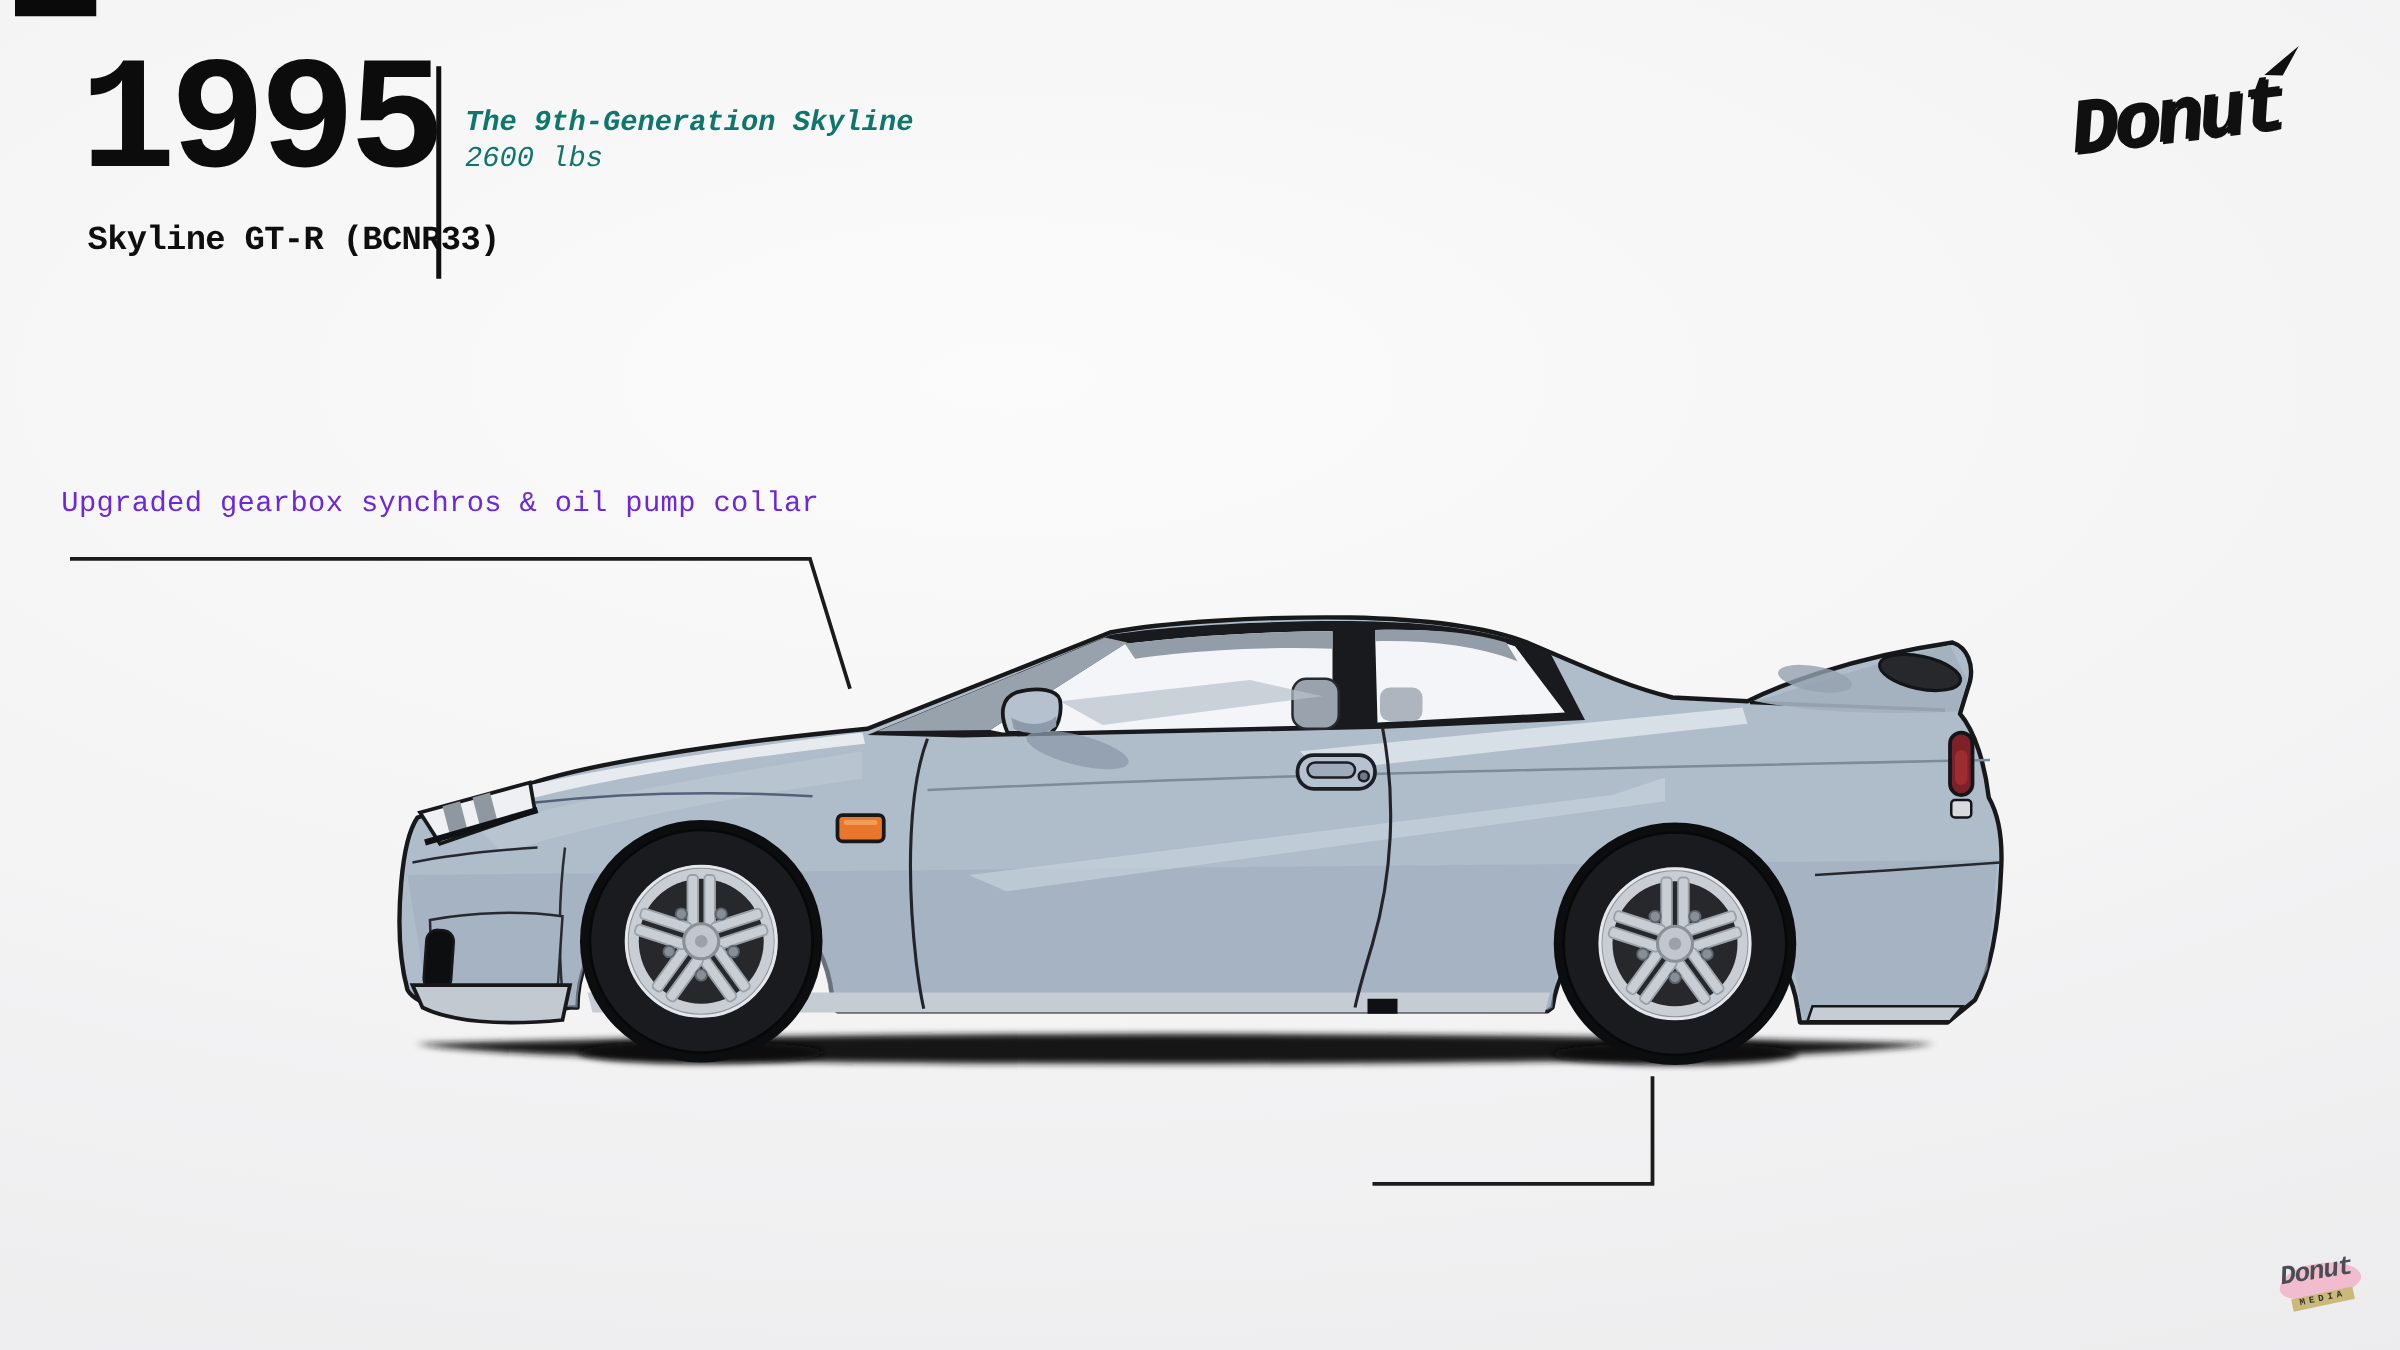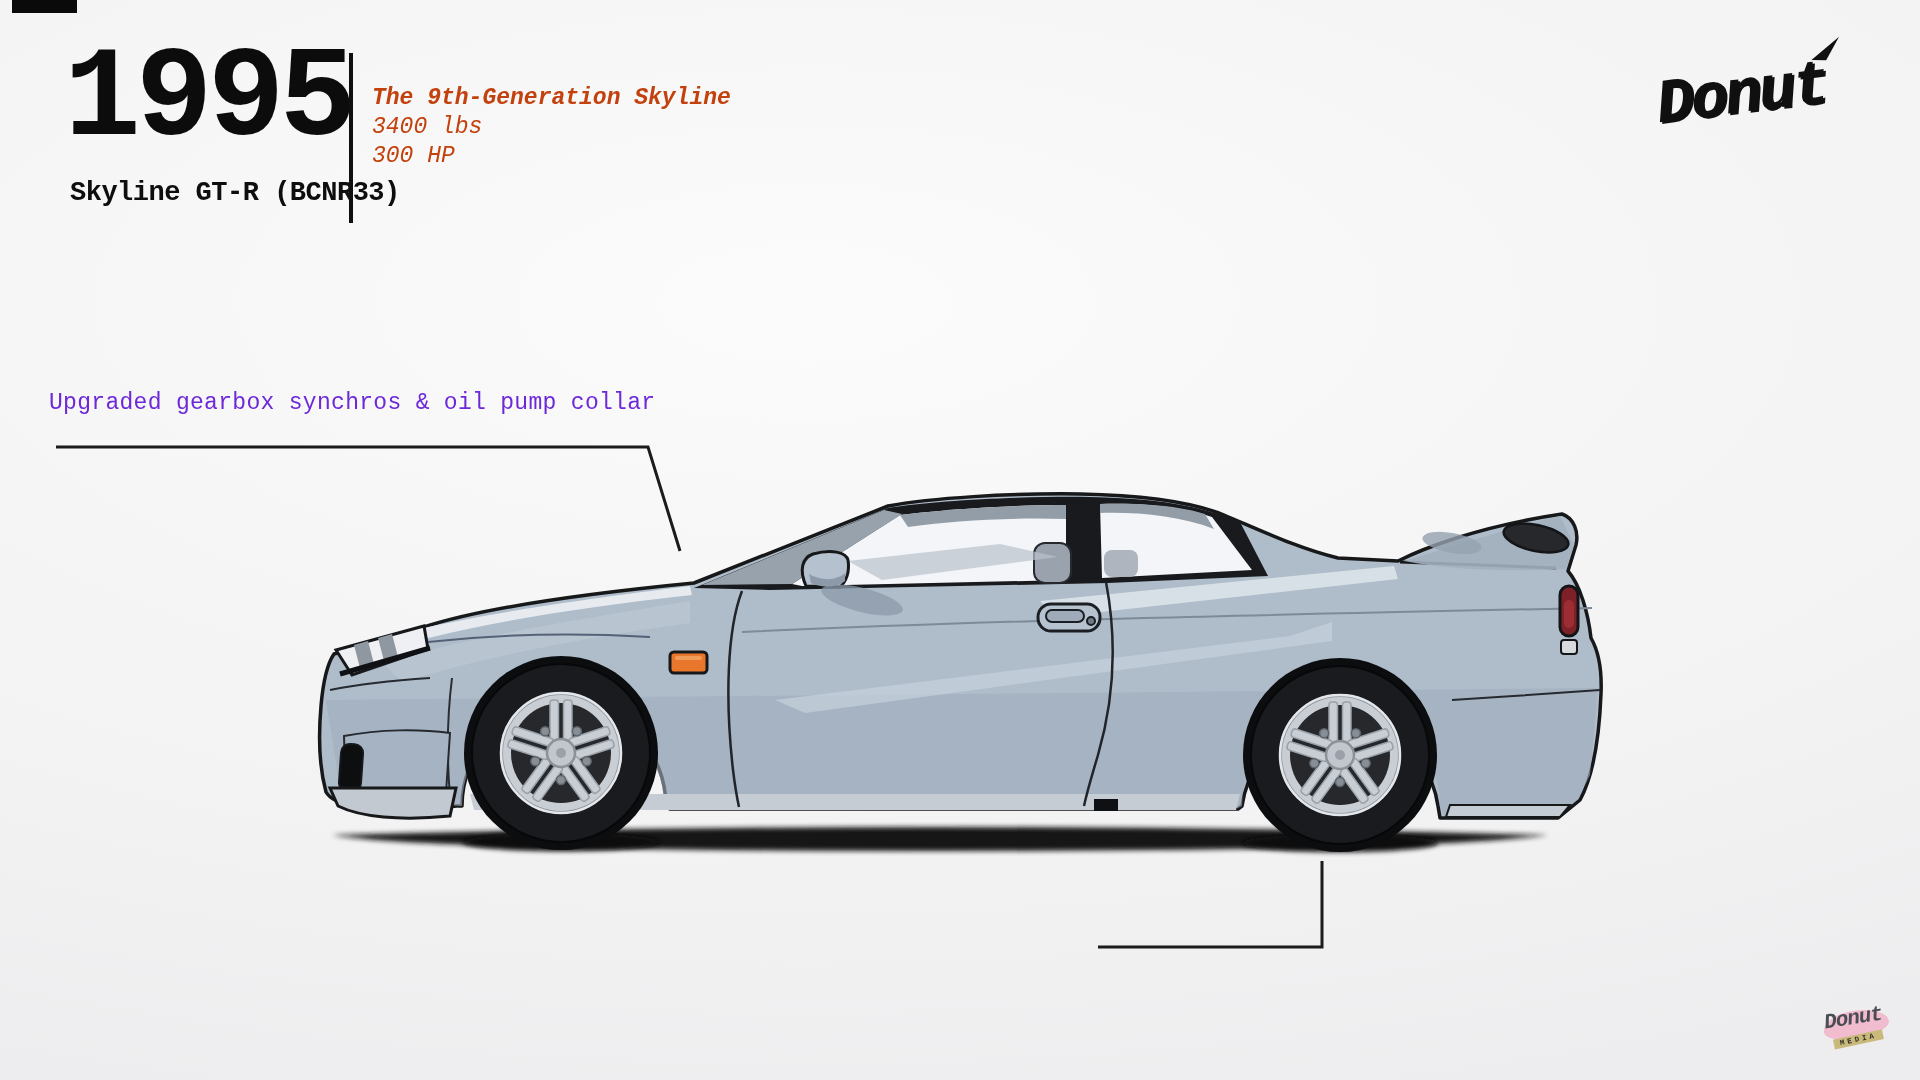--- a/index.html
+++ b/index.html
@@ -7,21 +7,21 @@
        font-family:"Liberation Sans", sans-serif;
        background:radial-gradient(130% 95% at 42% 28%, #fbfbfc 0%, #f4f4f5 45%, #eaeaec 100%);}
   .stage{position:relative;width:1920px;height:768px;font-family:Liberation Mono, monospace;}
   .abs{position:absolute;}
 
   
   .year{left:64px;top:36px;font-size:128px;font-weight:bold;letter-spacing:-5px;
         color:#0c0c0c;line-height:1;}
   .model{left:70px;top:178px;font-size:27px;font-weight:bold;letter-spacing:-0.5px;color:#0e0e0e;text-align:center;}
   .divider{left:349px;top:53px;width:4px;height:170px;background:#0f0f0f;}
-  .specs{left:372px;top:84px;font-size:23px;color:#c2410c;font-style:italic;line-height:29px;}
+  .specs{left:372px;top:84px;font-size:23px;color:#0f766e;font-style:italic;line-height:29px;}
   .specs .gen{font-weight:bold;}
 
   
   .logo{left:1658px;top:58px;width:200px;height:100px;transform:rotate(-7deg);}
   .logo .word{font-size:62px;font-weight:bold;font-style:italic;color:#101010;
               letter-spacing:-3px;text-shadow:2px 2px 0 #101010;}
   .logo .flag{position:absolute;right:18px;top:-12px;width:0;height:0;
               border-left:16px solid transparent;border-bottom:22px solid #101010;
               transform:skewX(-30deg) rotate(8deg);}
 
@@ -50,22 +50,21 @@
 
 <div class="stage">
 
   <div class="abs cornerbar"></div>
 
   <div class="abs year">1995</div>
   <div class="abs model">Skyline GT-R (BCNR33)</div>
   <div class="abs divider"></div>
   <div class="abs specs">
     <div class="gen">The 9th-Generation Skyline</div>
-    <div>3400 lbs</div>
-    <div>300 HP</div>
+    <div>2600 lbs</div>
   </div>
 
   <div class="abs logo">
     <span class="word">Donut</span>
     <span class="flag"></span>
   </div>
 
   <div class="abs note note1">Upgraded gearbox synchros &amp; oil pump collar</div>
 
   <svg width="1920" height="1080" viewBox="0 0 1920 1080">

